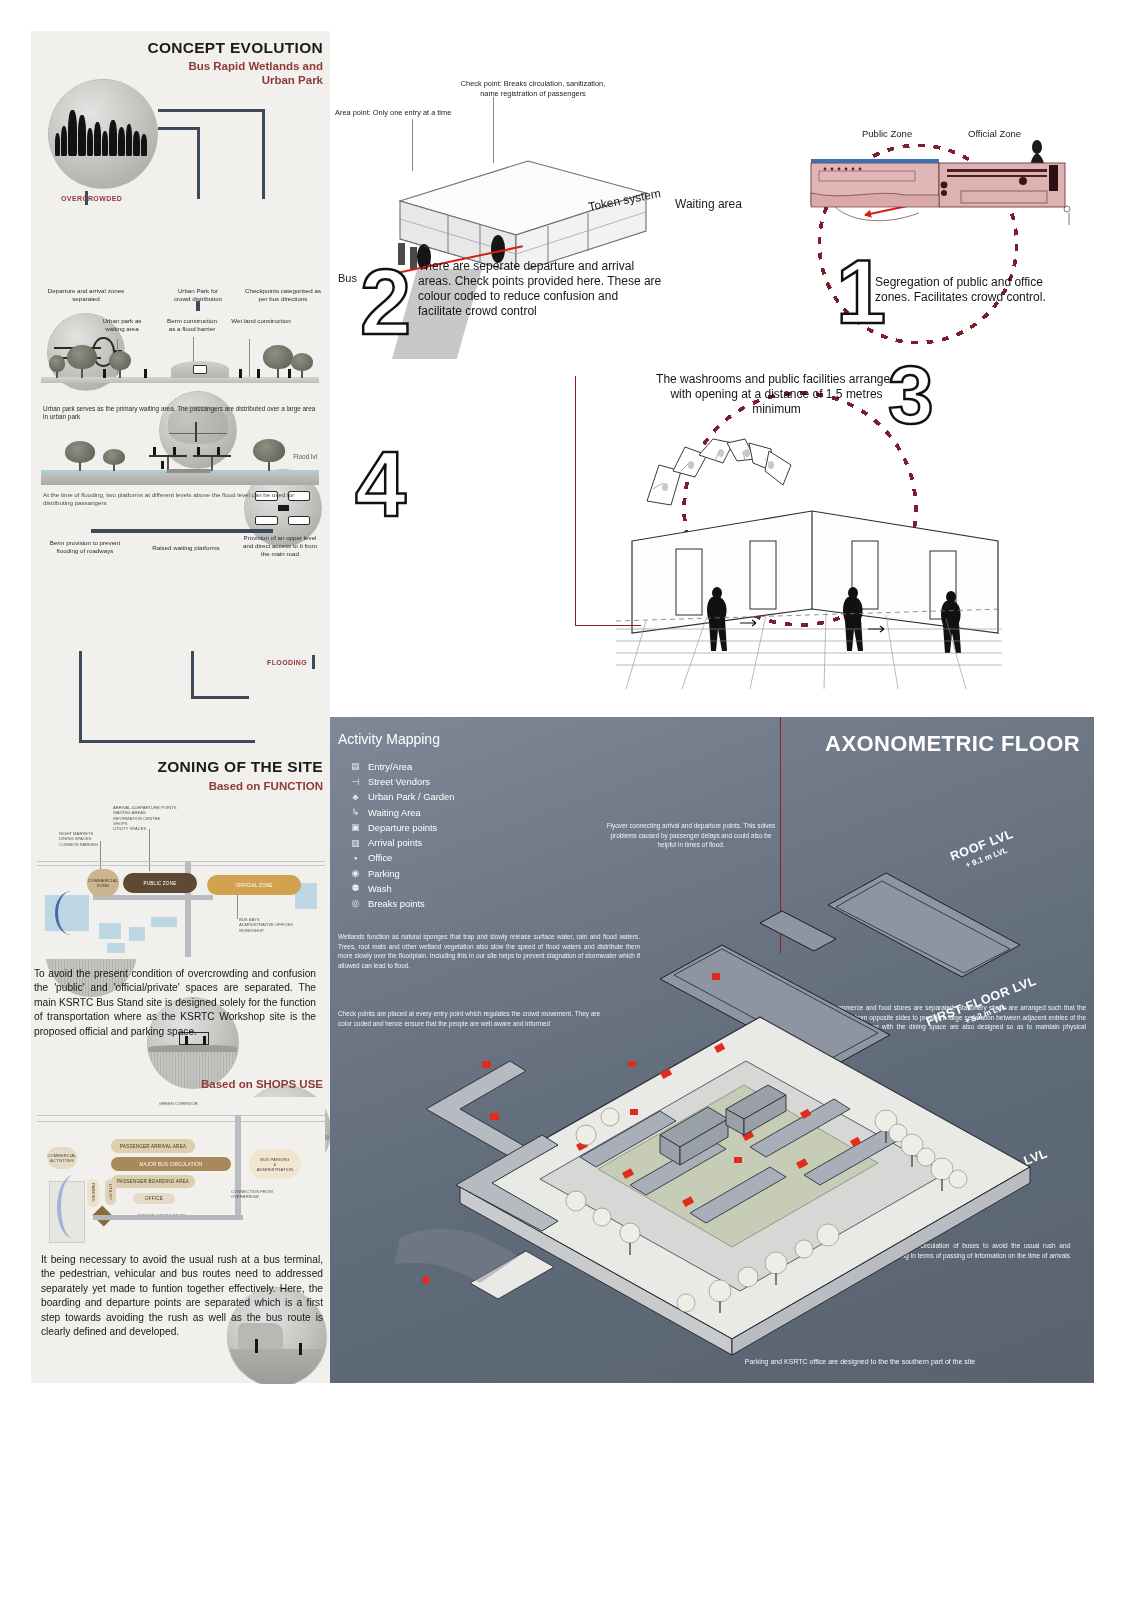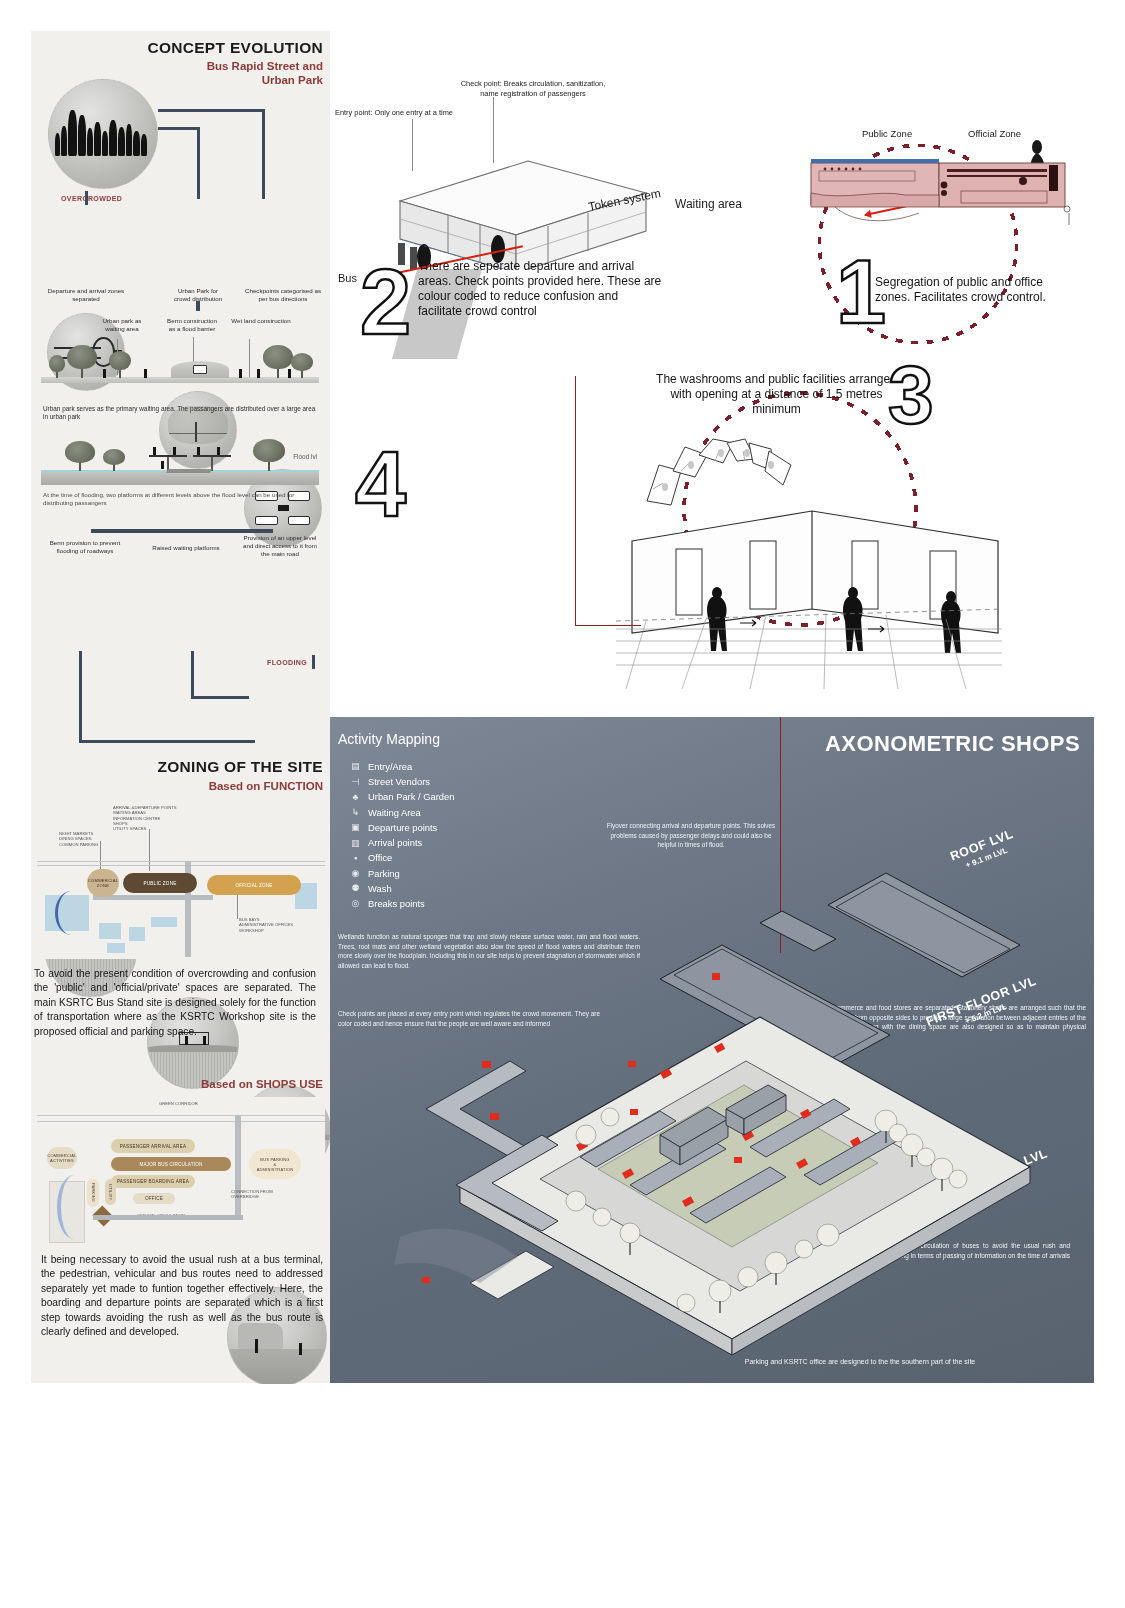--- a/index.html
+++ b/index.html
@@ -83,21 +83,21 @@
   #footer { position:absolute; left:0; top:1384px; width:1125px; height:224px; background:#fff; }
 </style>
 </head>
 <body>
 
 <div id="board">
 
   <div id="left-col">
 
     <div style="position:absolute;right:7px;top:8px;" class="sec-title">CONCEPT EVOLUTION</div>
-    <div style="position:absolute;right:7px;top:28px;white-space:pre-line;" class="sec-sub">Bus Rapid Street and
+    <div style="position:absolute;right:7px;top:28px;white-space:pre-line;" class="sec-sub">Bus Rapid Wetlands and
 Urban Park</div>
 
     <div class="circ" style="left:17px;top:48px;width:110px;height:110px;">
       <div class="crowd">
         <div class="ppl" style="left:2%;width:5%;height:48%"></div>
         <div class="ppl" style="left:8%;width:6%;height:62%"></div>
         <div class="ppl" style="left:15%;width:9%;height:95%"></div>
         <div class="ppl" style="left:25%;width:8%;height:86%"></div>
         <div class="ppl" style="left:34%;width:6%;height:58%"></div>
         <div class="ppl" style="left:41%;width:7%;height:70%"></div>
@@ -332,21 +332,21 @@
       <div class="roadline" style="left:56px;top:118px;width:150px;height:5px;background:#b3b7bc;"></div>
     </div>
 
     <div class="para" style="position:absolute;left:10px;top:1222px;width:282px;">It being necessary to avoid the usual rush at a bus terminal, the pedestrian, vehicular and bus routes need to addressed separately yet made to funtion together effectively. Here, the boarding and departure points are separated which is a first step towards avoiding the rush as well as the bus route is clearly defined and developed.</div>
   </div>
 
   <div id="ds">
 
     <div class="lbl-s" style="left:88px;top:48px;width:230px;text-align:center;white-space:pre-line;">Check point: Breaks circulation, sanitization,
 name registration of passengers</div>
-    <div class="lbl-s" style="left:5px;top:77px;">Entry point: Only one entry at a time</div>
+    <div class="lbl-s" style="left:5px;top:77px;">Area point: Only one entry at a time</div>
     <div class="leader" style="left:163px;top:66px;width:1px;height:66px;"></div>
     <div class="leader" style="left:82px;top:88px;width:1px;height:52px;"></div>
 
     <svg style="position:absolute;left:58px;top:108px;" width="270" height="130">
       <polygon points="12,62 140,22 258,54 128,96" fill="#fbfbfb" stroke="#6e6e6e" stroke-width="1.1"></polygon>
       <polygon points="12,62 12,100 128,134 128,96" fill="#e8e8e8" stroke="#6e6e6e" stroke-width="1.1"></polygon>
       <polygon points="128,96 128,134 258,92 258,54" fill="#f2f2f2" stroke="#6e6e6e" stroke-width="1.1"></polygon>
       <line x1="60" y1="76" x2="60" y2="114" stroke="#7a7a7a" stroke-width="1"></line>
       <line x1="92" y1="86" x2="92" y2="124" stroke="#7a7a7a" stroke-width="1"></line>
       <line x1="160" y1="87" x2="160" y2="125" stroke="#7a7a7a" stroke-width="1"></line>
@@ -480,21 +480,21 @@
       <path d="M124 122 h16 M140 122 l-4 -3 M140 122 l-4 3" stroke="#111" stroke-width="1.2" fill="none"></path>
       <path d="M252 128 h16 M268 128 l-4 -3 M268 128 l-4 3" stroke="#111" stroke-width="1.2" fill="none"></path>
     </svg>
 
     <div class="bignum" style="left:25px;top:418px;font-size:92px;">4</div>
     <div style="position:absolute;left:245px;top:345px;width:1px;height:250px;background:#8e1f25;"></div>
     <div style="position:absolute;left:245px;top:594px;width:66px;height:1px;background:#8e1f25;"></div>
   </div>
 
   <div id="axo">
-    <div id="axo-title">AXONOMETRIC SHOPS</div>
+    <div id="axo-title">AXONOMETRIC FLOOR</div>
 
     <div class="axo-h" style="left:8px;top:14px;">Activity Mapping</div>
     <div id="legend-list" style="position:absolute;left:20px;top:42px;">
         <div class="legend-item">
           <span class="legend-ic">▤</span>
           <span>Entry/Area</span>
         </div>
         <div class="legend-item">
           <span class="legend-ic">⊣</span>
           <span>Street Vendors</span>

